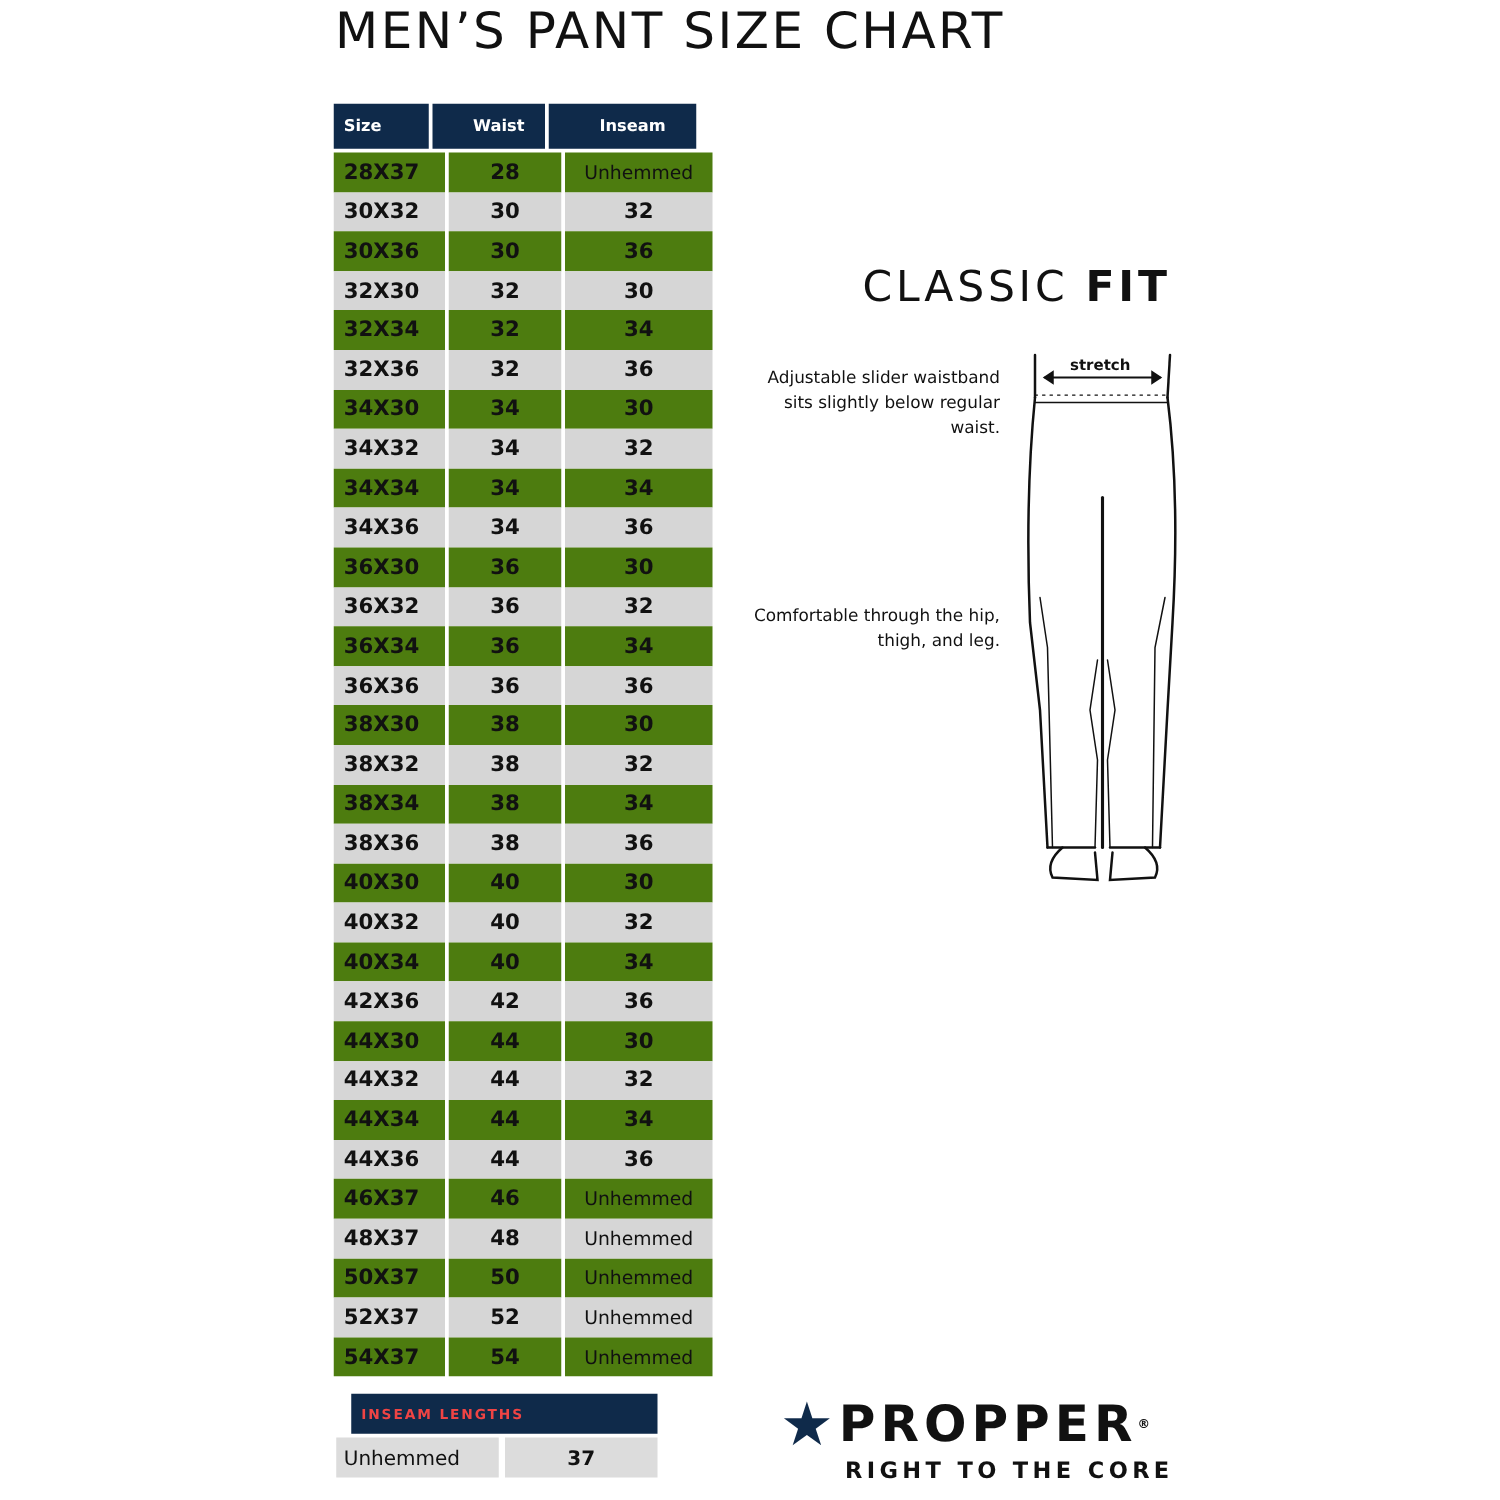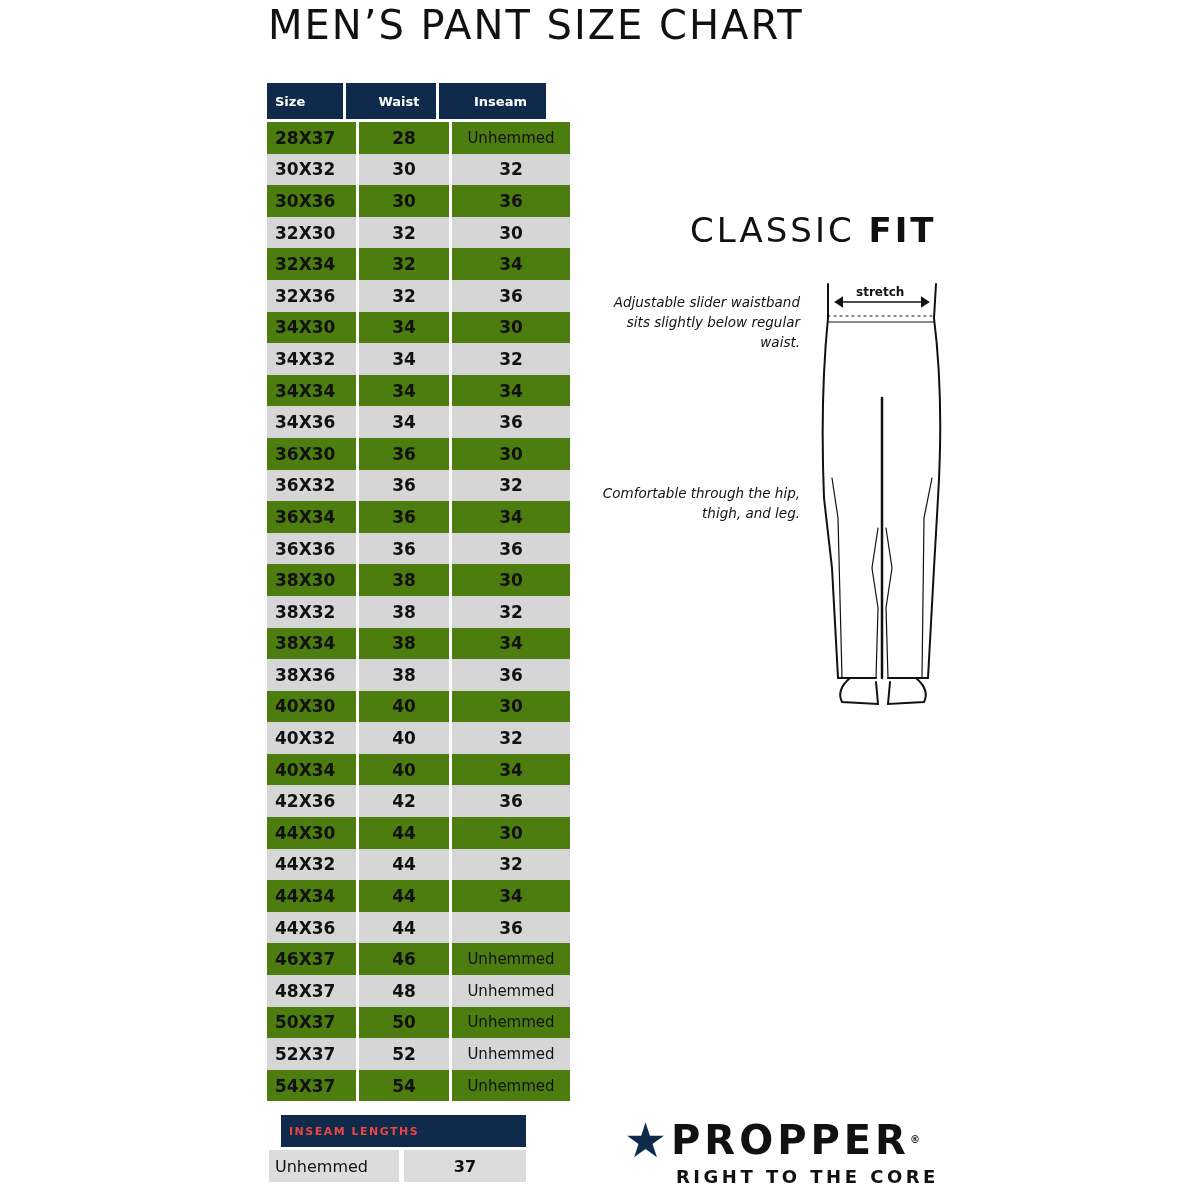--- a/index.html
+++ b/index.html
@@ -6,39 +6,39 @@
   body { width: 1200px; height: 1200px; position: relative; overflow: hidden;
          font-family: "DejaVu Sans", sans-serif; color: #111; }
   .title { position: absolute; left: 268px; top: 2px; font-size: 40px; font-weight: 500;
            letter-spacing: 2px; color: #111; font-family: "DejaVu Sans", sans-serif; }
   .size-table { position: absolute; left: 267px; top: 83px; width: 303px; border-collapse: separate; border-spacing: 0; }
   .thead { display: flex; height: 36px; }
   .th { background: #0f2a4a; color: #fff; font-size: 13px; font-weight: bold;
         display: flex; align-items: center; box-sizing: border-box; padding-left: 16px; }
   .th.c1 { width: 76px; padding-left: 8px; }
   .th.c2 { width: 90px; justify-content: center; margin-left: 3px; }
-  .th.c3 { width: 107px; justify-content: center; margin-left: 3px; }
+  .th.c3 { width: 118px; justify-content: center; margin-left: 3px; }
   .tbody { margin-top: 3px; }
   .row { display: flex; height: 31.6px; align-items: center; font-size: 17px; font-weight: bold; }
   .cell { height: 100%; display: flex; align-items: center; box-sizing: border-box; }
   .cell.c1 { width: 89px; padding-left: 8px; }
   .cell.c2 { width: 90px; justify-content: center; margin-left: 3px; }
   .cell.c3 { width: 118px; justify-content: center; margin-left: 3px; }
   .row.light .cell { background: #4d7c0f; }
   .row.dark .cell { background: #d6d6d6; }
   .cell.text { font-size: 15px; font-weight: normal; }
   .inseam-box { position: absolute; left: 269px; top: 1115px; width: 257px; }
   .inseam-head { background: #0f2a4a; color: #ef4444; font-weight: bold; font-size: 11px;
                  letter-spacing: 1.5px; height: 32px; display: flex; align-items: center; padding-left: 8px; box-sizing: border-box; margin-left: 12px; }
   .inseam-row { display: flex; height: 32px; margin-top: 3px; font-size: 16px; }
   .inseam-row .a { width: 130px; background: #dcdcdc; display: flex; align-items: center; padding-left: 6px; box-sizing: border-box; }
   .inseam-row .b { width: 122px; margin-left: 5px; background: #dcdcdc; display: flex; align-items: center; justify-content: center; font-weight: bold; }
   .fit-title { position: absolute; left: 690px; top: 210px; font-size: 34px; letter-spacing: 3px; color: #111; }
   .fit-title b { font-weight: bold; }
-  .note { position: absolute; font-size: 13.5px; text-align: right; color: #111; line-height: 20px; font-style: italic; }
+  .note { position: absolute; font-size: 13.5px; text-align: right; color: #111; line-height: 20px; }
   .note1 { left: 610px; top: 292px; width: 190px; }
   .note2 { left: 600px; top: 483px; width: 200px; }
   .pants { position: absolute; left: 812px; top: 278px; }
   .logo { position: absolute; left: 624px; top: 1120px; }
   .logo-main { display: flex; align-items: center; }
   .logo-star { font-size: 48px; color: #0f2a4a; line-height: 40px; margin-right: 4px; }
   .logo-word { font-size: 40px; font-weight: bold; letter-spacing: 4px; color: #111; line-height: 40px; }
   .logo-reg { font-size: 10px; vertical-align: top; }
   .logo-tag { font-size: 18px; font-weight: bold; letter-spacing: 3.5px; margin-left: 52px; margin-top: 6px; color: #111; }
 </style>

